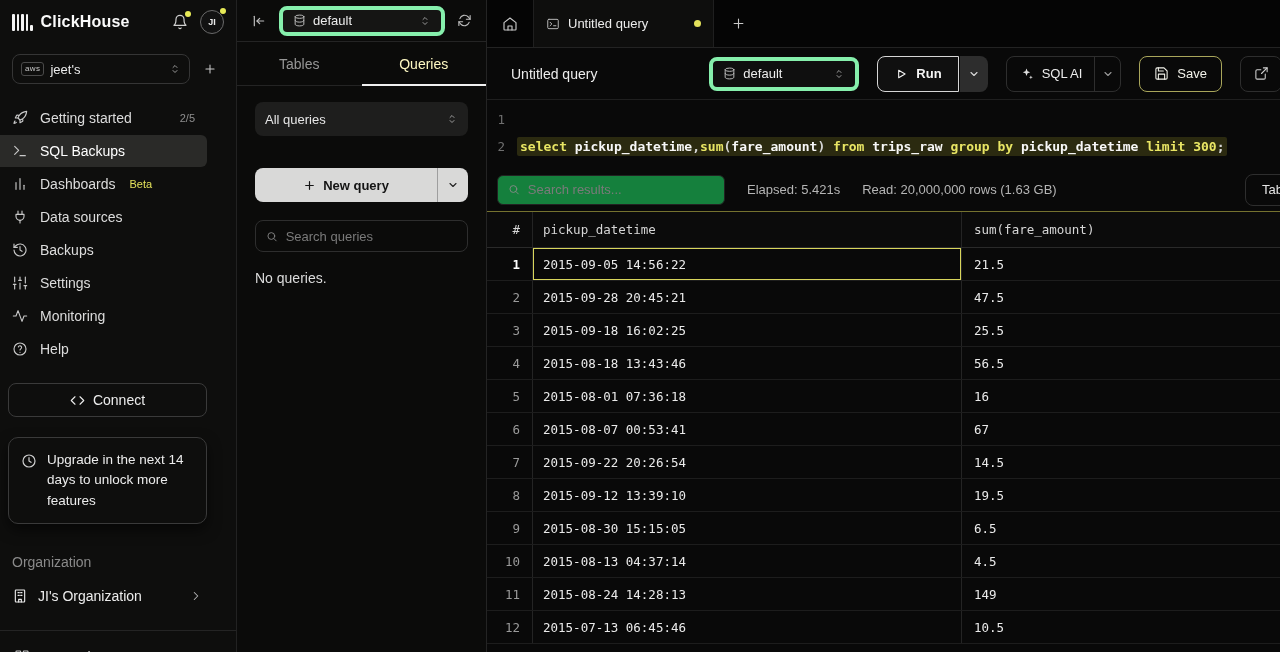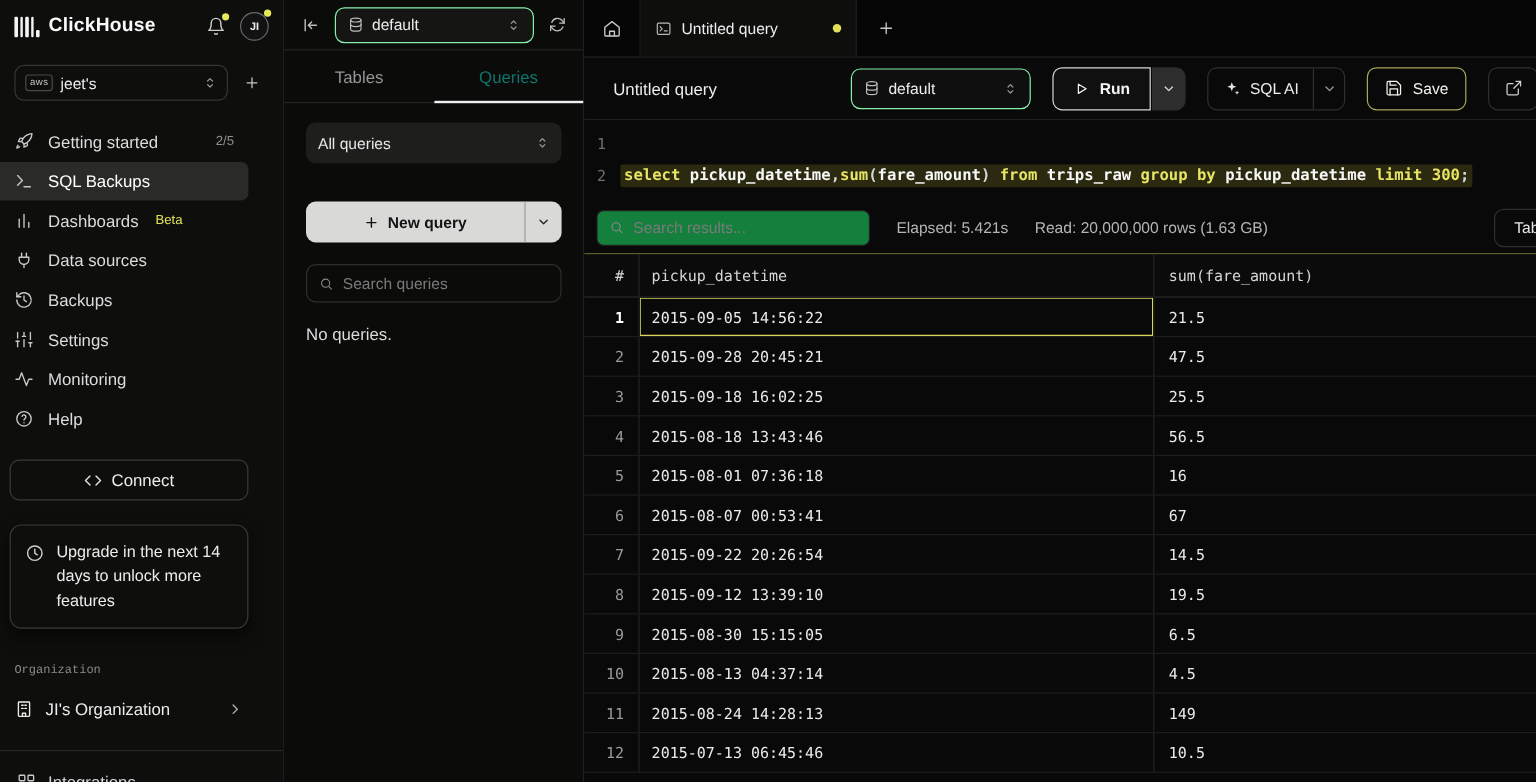--- a/index.html
+++ b/index.html
@@ -29,37 +29,37 @@
   .nav-item{display:flex;align-items:center;gap:12px;height:32px;margin:0 29px 1px 0;padding:0 12px;border-radius:0 6px 6px 0;font-size:14px;color:#dcdcdc;cursor:pointer;}
   .nav-item.active{background:#2a2a28;color:#fff;}
   .nav-icon{width:16px;height:16px;color:#c9c9c9;flex:none;}
   .nav-label{white-space:nowrap;}
   .nav-meta{margin-left:auto;font-size:11px;color:#8f8f8f;}
   .nav-badge{font-size:11px;color:#e3e15a;margin-left:2px;}
   .connect-btn{display:flex;align-items:center;justify-content:center;gap:8px;height:34px;margin:18px 29px 0 8px;border:1px solid #3a3a3a;border-radius:8px;font-size:14px;color:#ececec;cursor:pointer;}
   .upgrade-card{display:flex;gap:10px;margin:20px 29px 0 8px;padding:12px;border:1px solid #3a3a3a;border-radius:10px;background:#0e0e0d;box-shadow:0 6px 14px rgba(0,0,0,.55);}
   .upgrade-card .clock{color:#cfcfcf;flex:none;margin-top:3px;}
   .upgrade-text{font-size:13.5px;line-height:1.5;color:#ececec;}
-  .org-label{margin:30px 0 0 12px;font-size:10px;color:#8a8a8a;font-family:Liberation Mono, monospace;}
+  .org-label{margin:30px 0 0 12px;font-size:14px;color:#8a8a8a;}
   .org-row{display:flex;align-items:center;gap:10px;height:36px;margin:8px 29px 0 8px;padding:0 4px;font-size:14px;color:#ececec;cursor:pointer;}
   .org-row .chev{margin-left:auto;color:#b5b5b5;}
   .sb-divider{border-top:1px solid #242424;margin-top:16px;}
   .integrations-row{display:flex;align-items:center;gap:10px;margin:18px 0 0 14px;font-size:14px;color:#d6d6d6;cursor:pointer;}
   .integrations-row .nav-icon{color:#c9c9c9;}
 
   
   .panel{position:absolute;left:237px;top:0;width:250px;height:100%;background:#0b0b0a;border-right:1px solid #242424;}
   .panel-top{display:flex;align-items:center;height:42px;padding:0 14px;gap:12px;border-bottom:1px solid #242424;}
   .collapse-btn,.refresh-btn{color:#bdbdbd;cursor:pointer;flex:none;}
-  .db-select{display:flex;align-items:center;gap:7px;height:30px;padding:0 10px;border:1px solid #86efac;border-radius:8px;background:#151514;font-size:13px;color:#ececec;cursor:pointer;flex:1;min-width:0;}
+  .db-select{display:flex;align-items:center;gap:7px;height:30px;padding:0 10px;border:4px solid #86efac;border-radius:8px;background:#151514;font-size:13px;color:#ececec;cursor:pointer;flex:1;min-width:0;}
   .db-select .chev{margin-left:auto;color:#9a9a9a;}
   .db-select .dbicon{color:#bdbdbd;flex:none;}
   .panel-tabs{display:flex;height:44px;border-bottom:1px solid #242424;}
   .ptab{flex:1;display:flex;align-items:center;justify-content:center;font-size:14px;color:#969696;cursor:pointer;position:relative;text-align:right;}
-  .ptab.active{color:#0f766e;}
+  .ptab.active{color:#fef9c3;}
   .ptab.active::after{content:"";position:absolute;left:0;right:0;bottom:-1px;height:2px;background:#f0f0f0;}
   .panel-body{padding:16px 18px;}
   .select-box{display:flex;align-items:center;height:34px;padding:0 10px;background:#1e1e1d;border-radius:8px;font-size:13px;color:#e6e6e6;cursor:pointer;}
   .select-box .chev{margin-left:auto;color:#9a9a9a;}
   .newquery-btn{display:flex;height:34px;margin-top:32px;border-radius:8px;overflow:hidden;background:#d9d9d8;color:#141414;cursor:pointer;}
   .nq-main{flex:1;display:flex;align-items:center;justify-content:center;gap:7px;font-size:13px;font-weight:700;}
   .nq-divider{width:1px;background:#9e9e9e;}
   .nq-caret{width:30px;display:flex;align-items:center;justify-content:center;color:#222;}
   .search-box{display:flex;align-items:center;gap:8px;height:32px;margin-top:18px;padding:0 10px;border:1px solid #2e2e2e;border-radius:8px;color:#8a8a8a;}
   .search-box input{background:none;border:none;outline:none;color:#ddd;font-size:13px;width:100%;font-family:inherit;}

